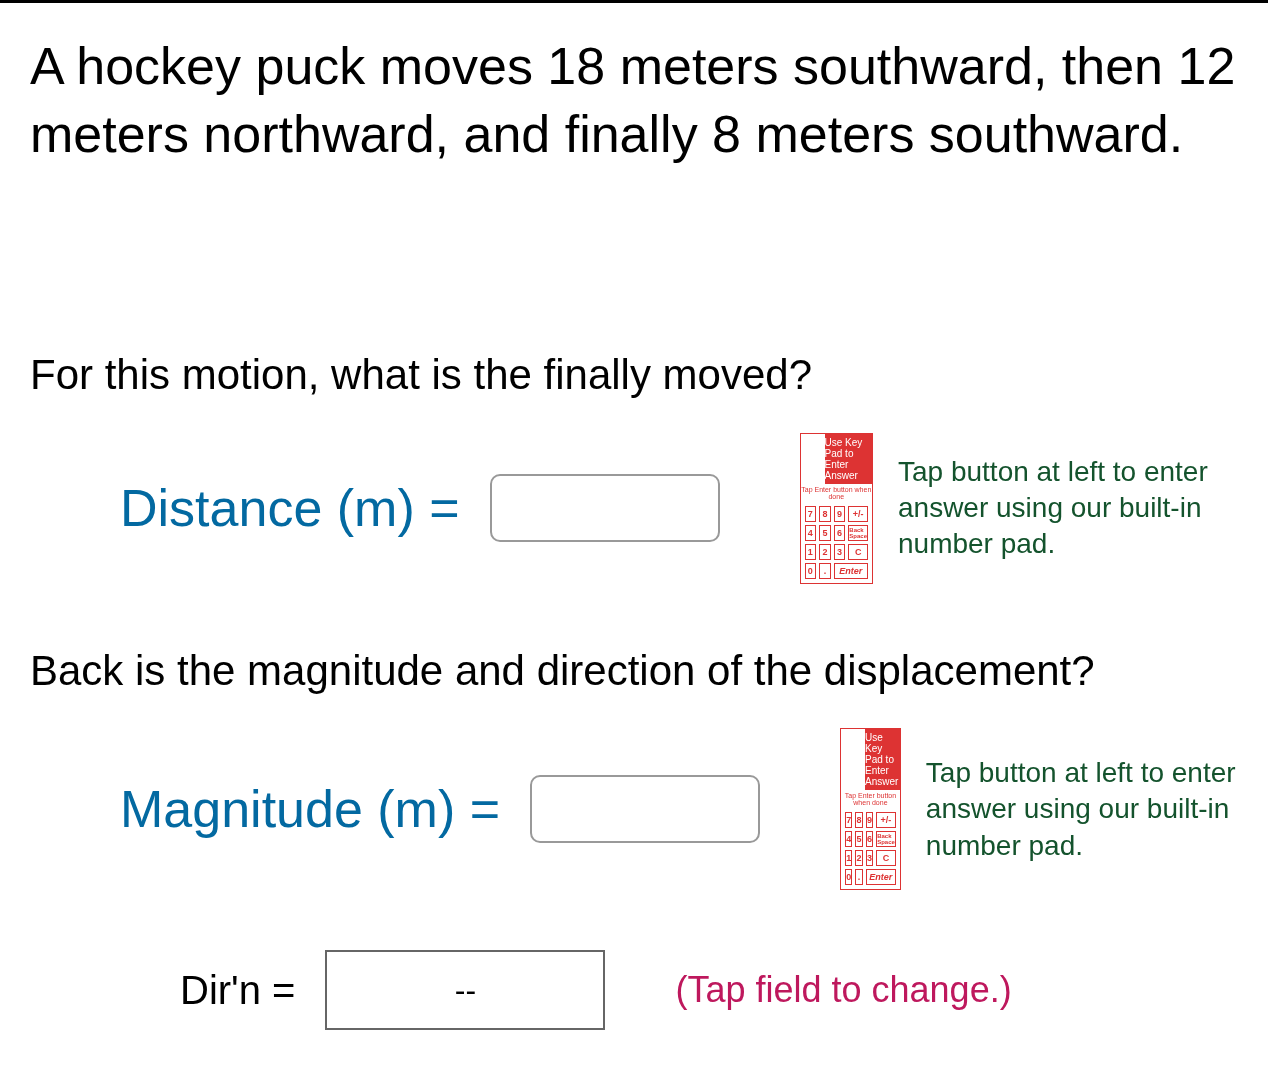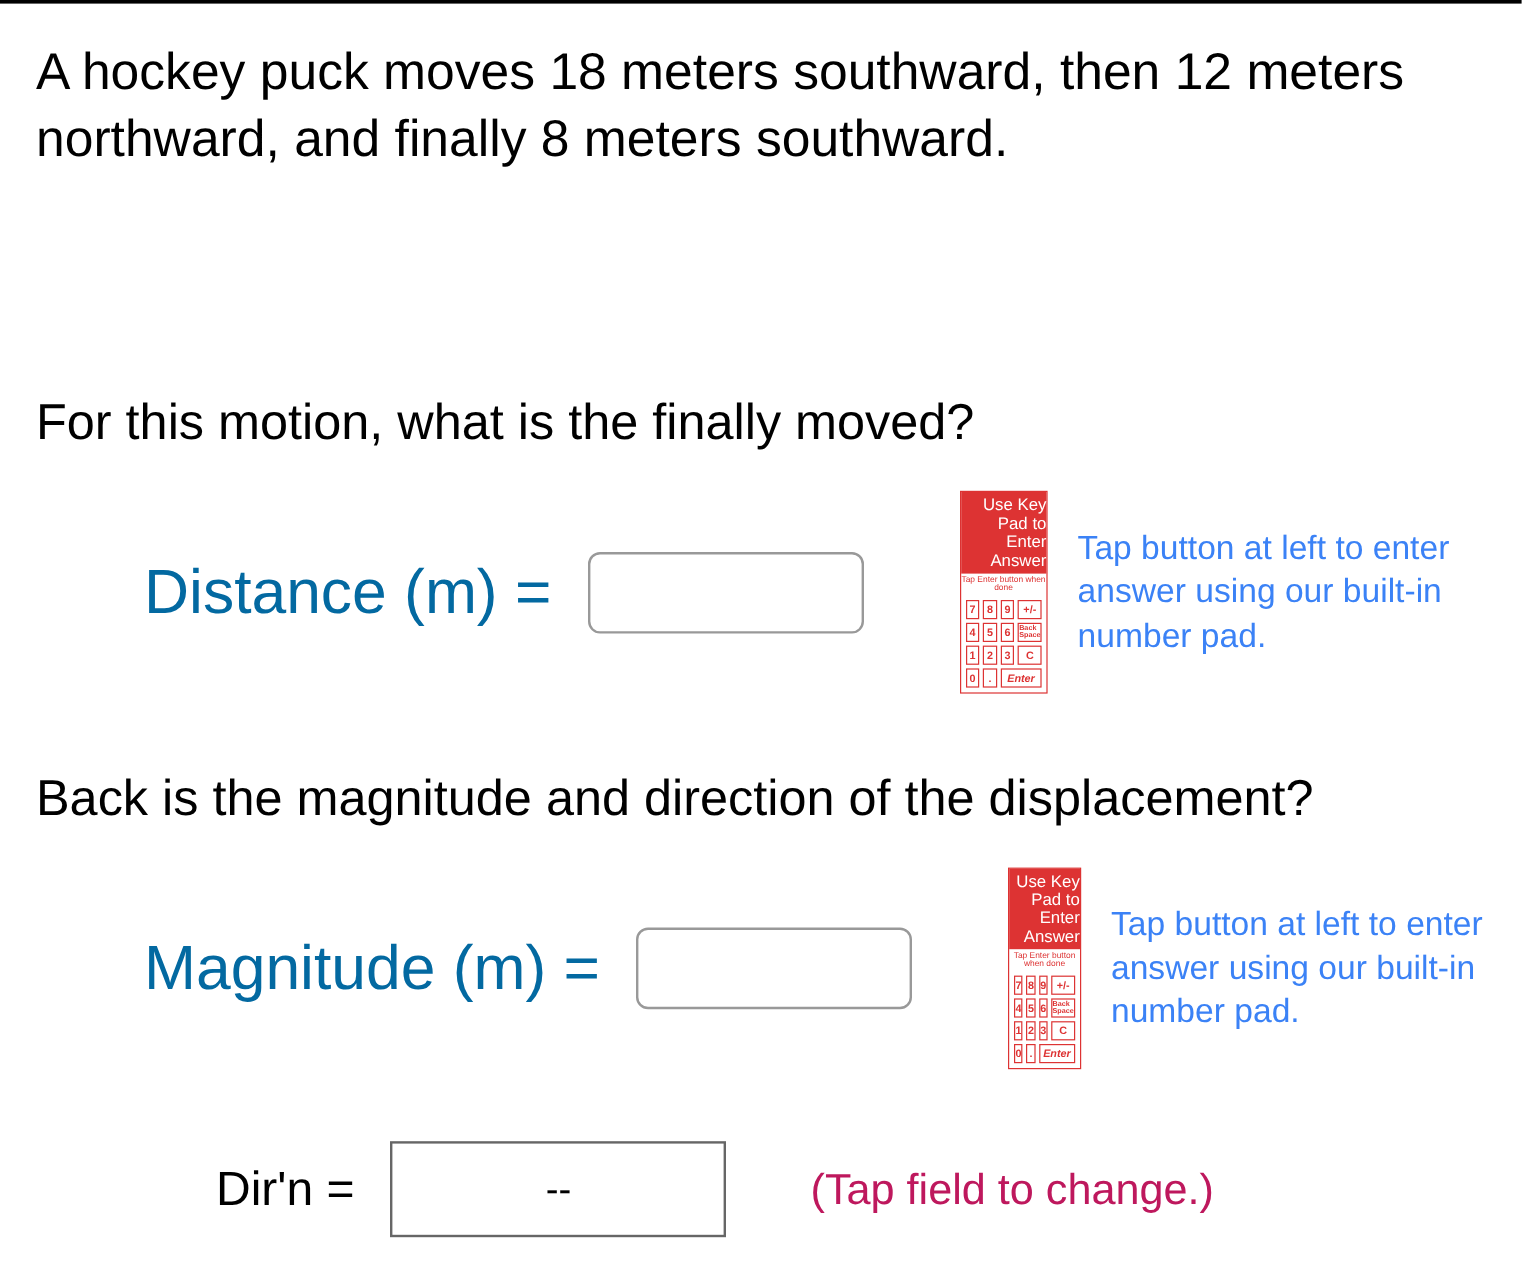--- a/index.html
+++ b/index.html
@@ -6,21 +6,21 @@
     body {
       font-family: Arial, Helvetica, sans-serif;
       background: #fff;
       width: 1268px;
       height: 1071px;
       position: relative;
       border-top: 3px solid #000;
       padding: 30px 30px 20px 30px;
     }
     .problem-text {
-      font-size: 43px;
+      font-size: 52px;
       line-height: 1.3;
       color: #000;
       margin-bottom: 180px;
     }
     .question-text {
       font-size: 42px;
       line-height: 1.3;
       color: #000;
       margin-bottom: 30px;
     }
@@ -53,24 +53,25 @@
     }
     .keypad {
       width: 150px;
       border: 1px solid #d33;
       background: #fff;
       cursor: pointer;
     }
     .keypad-header {
       background: #d33;
       color: #fff;
-      font-size: 14px;
-      text-align: right;
+      font-size: 10px;
+      text-align: left;
       padding: 3px 0;
       line-height: 1.1;
+      margin-left: 24px;
     }
     .keypad-subheader {
       color: #d33;
       font-size: 7px;
       text-align: center;
       padding: 2px 0;
     }
     .keypad-grid {
       display: grid;
       grid-template-columns: repeat(4, 1fr);
@@ -84,21 +85,21 @@
       height: 16px;
       display: flex;
       align-items: center;
       justify-content: center;
       background: #fff;
       font-weight: bold;
     }
     .keypad-key.wide2 { grid-column: span 2; font-style: italic; }
     .keypad-hint {
       font-size: 28px;
-      color: #3b82f6;
+      color: #14532d;
       margin-left: 25px;
       line-height: 1.3;
       max-width: 340px;
     }
     .dirn-row {
       display: flex;
       align-items: center;
       padding-left: 150px;
     }
     .dirn-label {

